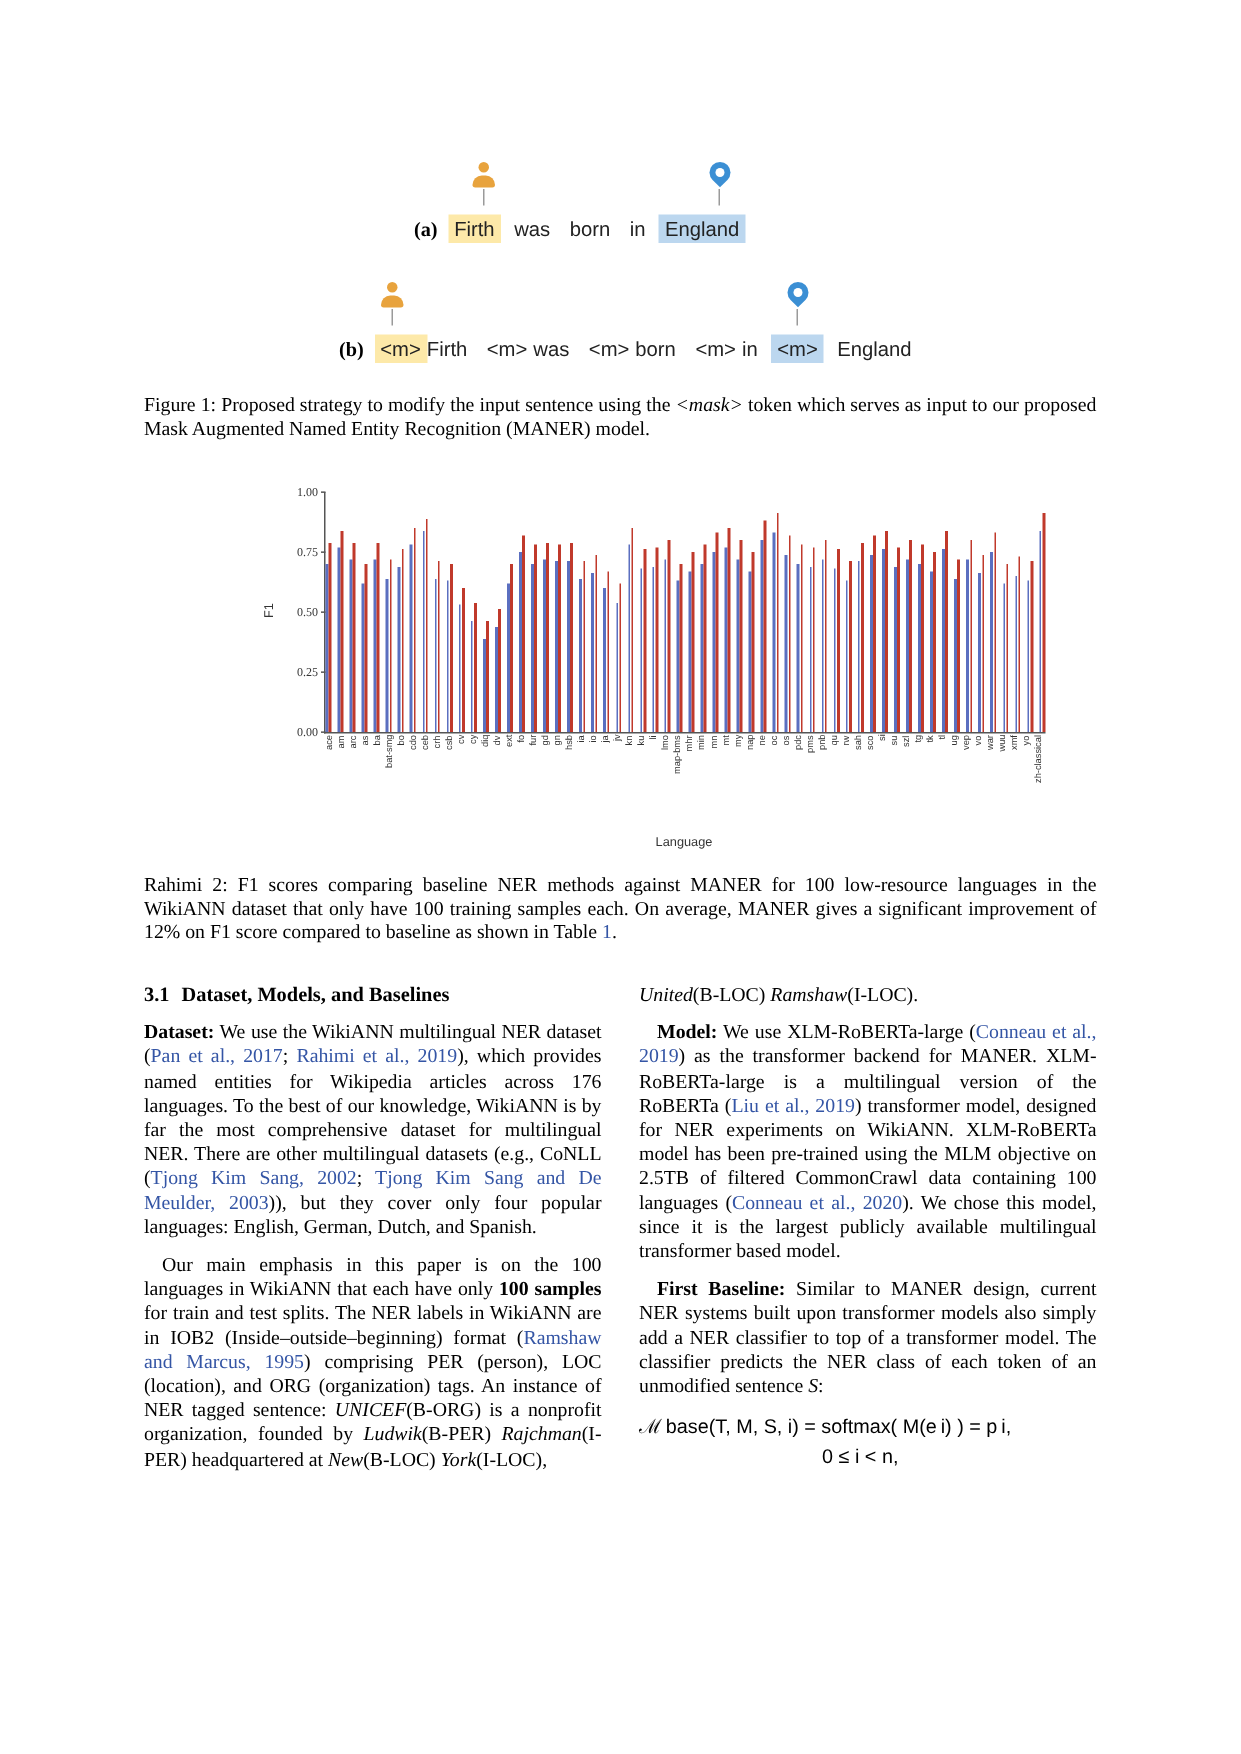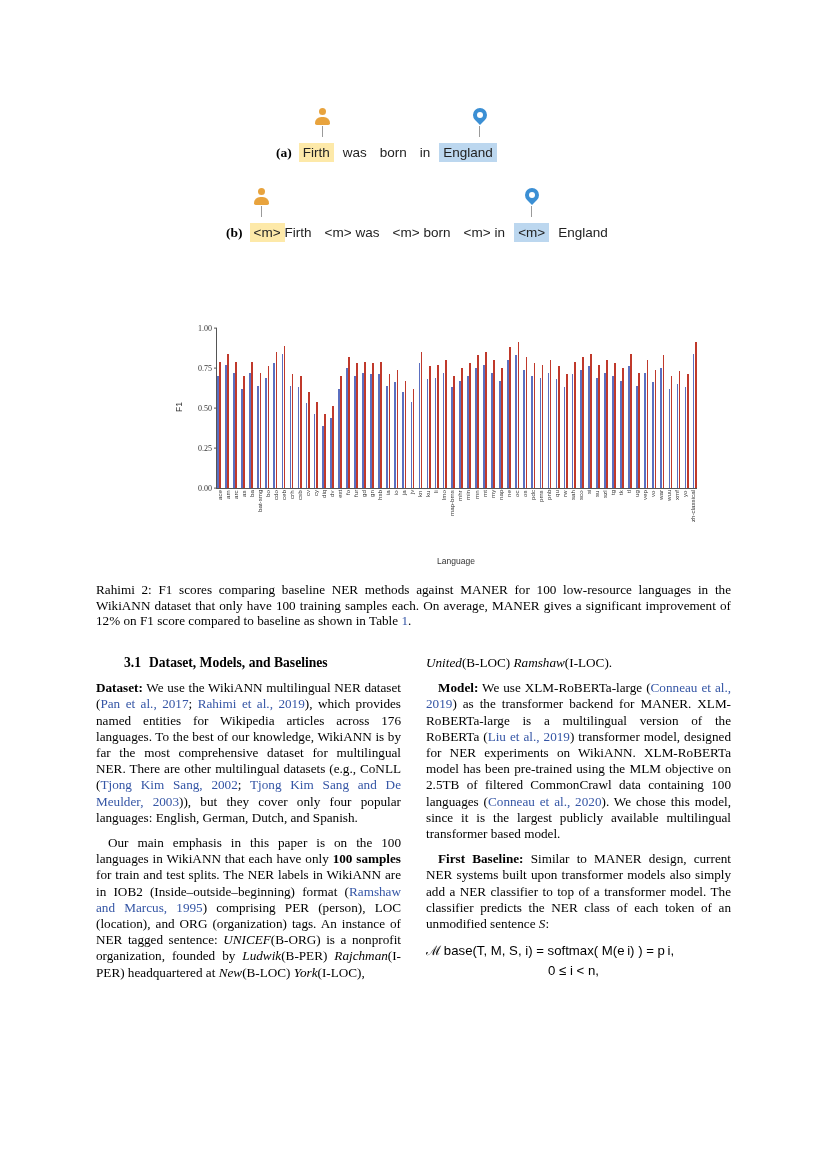--- a/index.html
+++ b/index.html
@@ -229,21 +229,20 @@
     font-size: 13.2px;
     line-height: 16.2px;
     text-align: justify;
   }
   #col-left { left: 96px; top: 655px; }
   #col-right { left: 426px; top: 655px; }
   .sec-head {
     font-weight: bold;
     font-size: 13.6px;
     margin-bottom: 9px;
-    margin-left: 28px;
   }
   .sec-head .num { margin-right: 8px; }
   p.para { margin: 0 0 0 0; text-indent: 0; }
   p.para + p.para { margin-top: 9px; }
   p.indent { text-indent: 12px; }
   .runin { font-weight: bold; }
 
   .equation {
     margin: 11px 0 4px 0;
     text-align: left;
@@ -301,20 +300,23 @@
       <span class="tok plain" style="padding-left:0">was</span>
       <span class="tok plain mask-tok" style="margin-right:0">&lt;m&gt;</span>
       <span class="tok plain" style="padding-left:0">born</span>
       <span class="tok plain mask-tok" style="margin-right:0">&lt;m&gt;</span>
       <span class="tok plain" style="padding-left:0">in</span>
       <span class="tok hl-blue mask-tok">&lt;m&gt;</span>
       <span class="tok plain">England</span>
     </div>
   </div>
 
+  <div class="fig-caption" id="fig1-caption">
+    <span class="lbl">Figure 1:</span><span> Proposed strategy to modify the input sentence using the </span><i>&lt;mask&gt;</i><span> token which serves as input to our proposed Mask Augmented Named Entity Recognition (MANER) model.</span>
+  </div>
 
   <div class="fig2">
 
 
     <div class="ylabel">F1</div>
 
     <div class="plot-area" id="plot-area">
       <div class="bars" id="bars">
           <div class="bar-group">
             <div class="bar b1" style="height: 112px;"></div>

